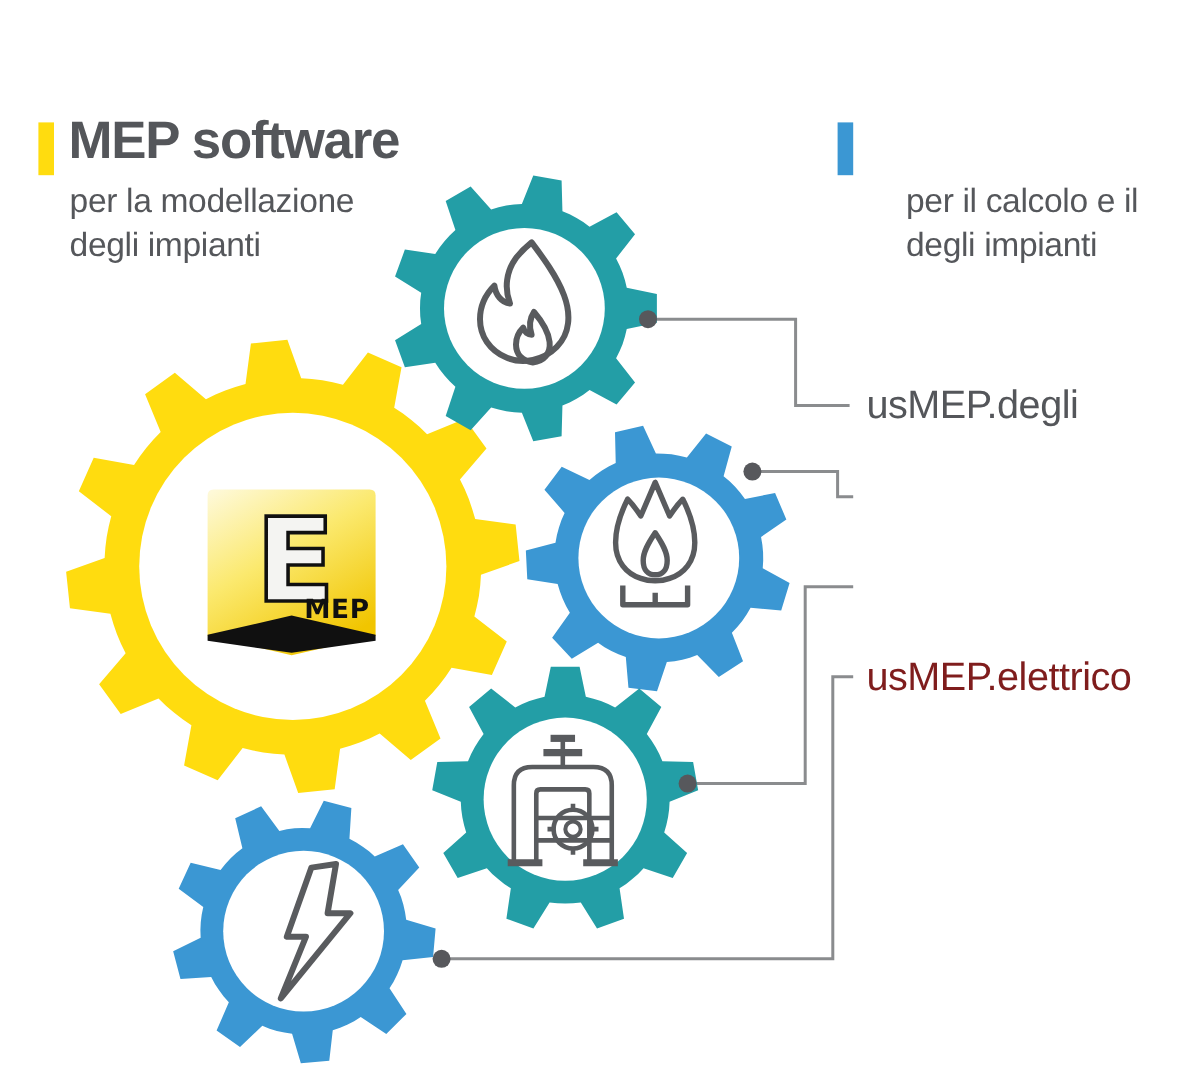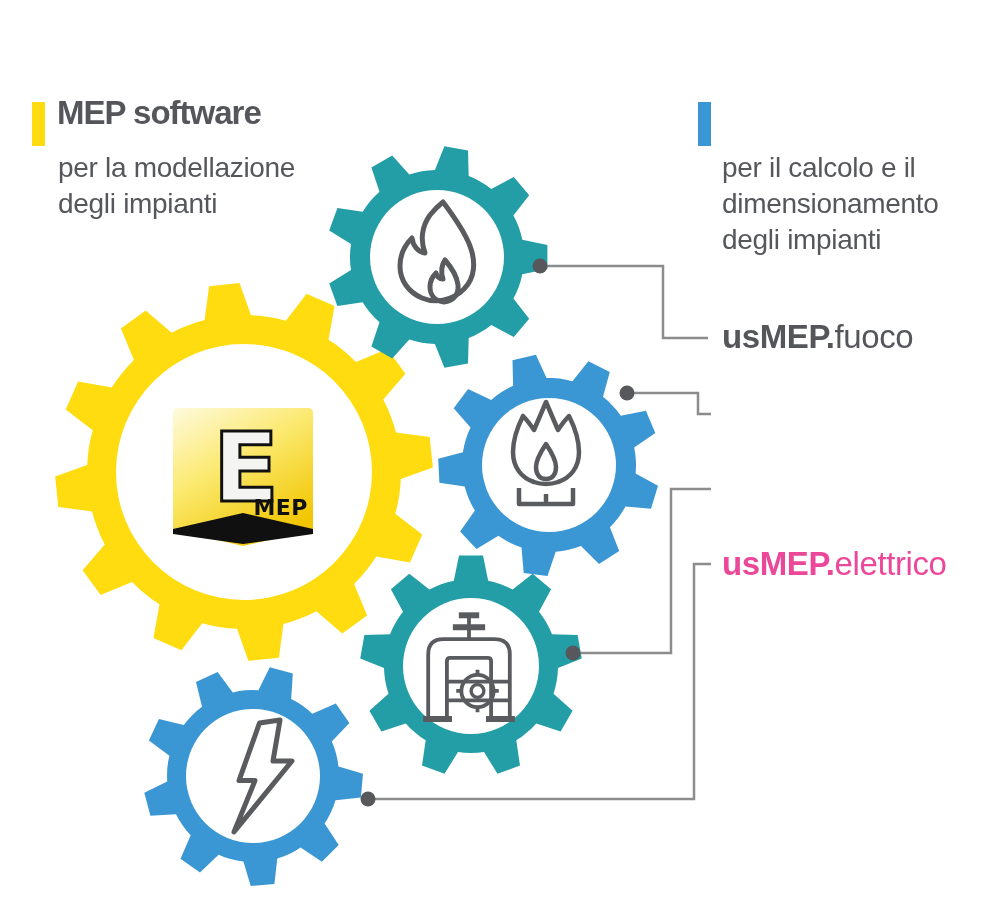--- a/index.html
+++ b/index.html
@@ -3,32 +3,32 @@
 <meta charset="utf-8">
 <style>
   html,body { margin:0; padding:0; background:#ffffff; }
   .canvas {
     position:relative; width:1000px; height:900px; background:#ffffff;
     font-family:"Liberation Sans", sans-serif; overflow:hidden;
   }
   .canvas svg.stage { position:absolute; left:0; top:0; }
   .hdr-bar { position:absolute; width:13px; height:44px; }
   .hdr-title {
-    position:absolute; font-size:33px; font-weight:700; letter-spacing:-1px;
+    position:absolute; font-size:44px; font-weight:700; letter-spacing:-1px;
     white-space:nowrap; line-height:1;
   }
   .hdr-sub {
     position:absolute; font-size:28px; font-weight:400; letter-spacing:-0.3px;
     line-height:36px; white-space:nowrap;
   }
   .tool-label {
     position:absolute; left:722px; height:42px; line-height:42px;
     font-size:33px; letter-spacing:-0.4px; white-space:nowrap;
   }
-  .tool-label b { font-weight:700; }
+  .tool-label b { font-weight:400; }
   .icon path, .icon circle { fill:none; }
   .icon { stroke-linecap:round; stroke-linejoin:round; }
   .pipe { stroke-linecap:butt; }
   text.logo-e { font-family:"DejaVu Sans", sans-serif; font-weight:700; }
   text.logo-mep { font-family:"DejaVu Sans", sans-serif; font-weight:700; }
 </style>
 </head>
 <body>
 
 <div class="canvas">
@@ -115,26 +115,25 @@
   </svg>
 
   <div class="hdr-bar" style="left: 32px; top: 102px; background: rgb(255, 220, 15);"></div>
   <div class="hdr-title" style="left: 57px; top: 96px; color: rgb(84, 86, 90);">MEP software</div>
   <div class="hdr-sub" style="left: 58px; top: 150px; color: rgb(85, 87, 91);">
     <div>per la modellazione</div>
     <div>degli impianti</div>
   </div>
 
   <div class="hdr-bar" style="left: 698px; top: 102px; background: rgb(59, 151, 211);"></div>
-  <div class="hdr-sub" style="left: 722px; top: 150px; color: rgb(85, 87, 91);">
+  <div class="hdr-sub" style="left: 755px; top: 150px; color: rgb(85, 87, 91);">
     <div>per il calcolo e il</div>
-    <div>dimensionamento</div>
     <div>degli impianti</div>
   </div>
 
   <div class="tool-label" style="top: 316px; color: rgb(84, 86, 90);">
-    <b>usMEP.</b><span>fuoco</span>
+    <b>usMEP.</b><span>degli</span>
   </div>
-  <div class="tool-label" style="top: 543px; color: #ec4899;">
+  <div class="tool-label" style="top: 543px; color: #7f1d1d;">
     <b>usMEP.</b><span>elettrico</span>
   </div>
 
 </div>
 
 </body></html>

